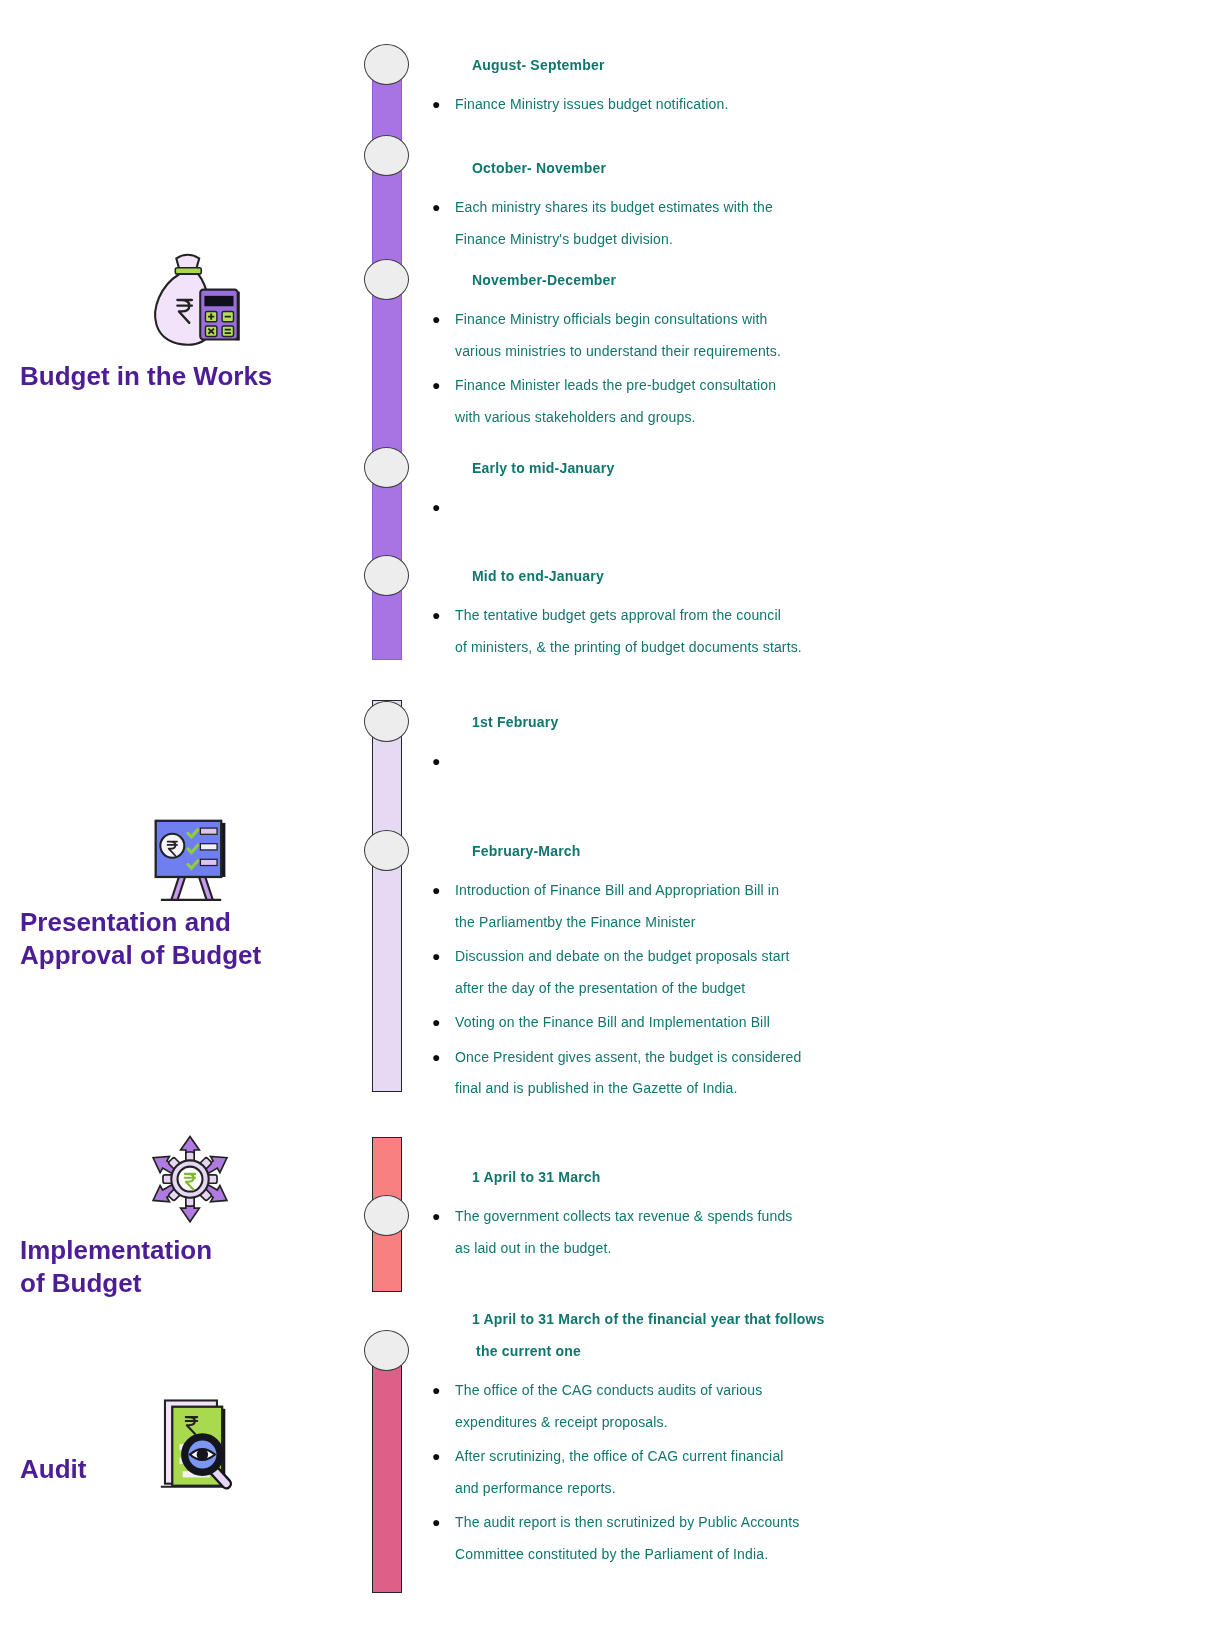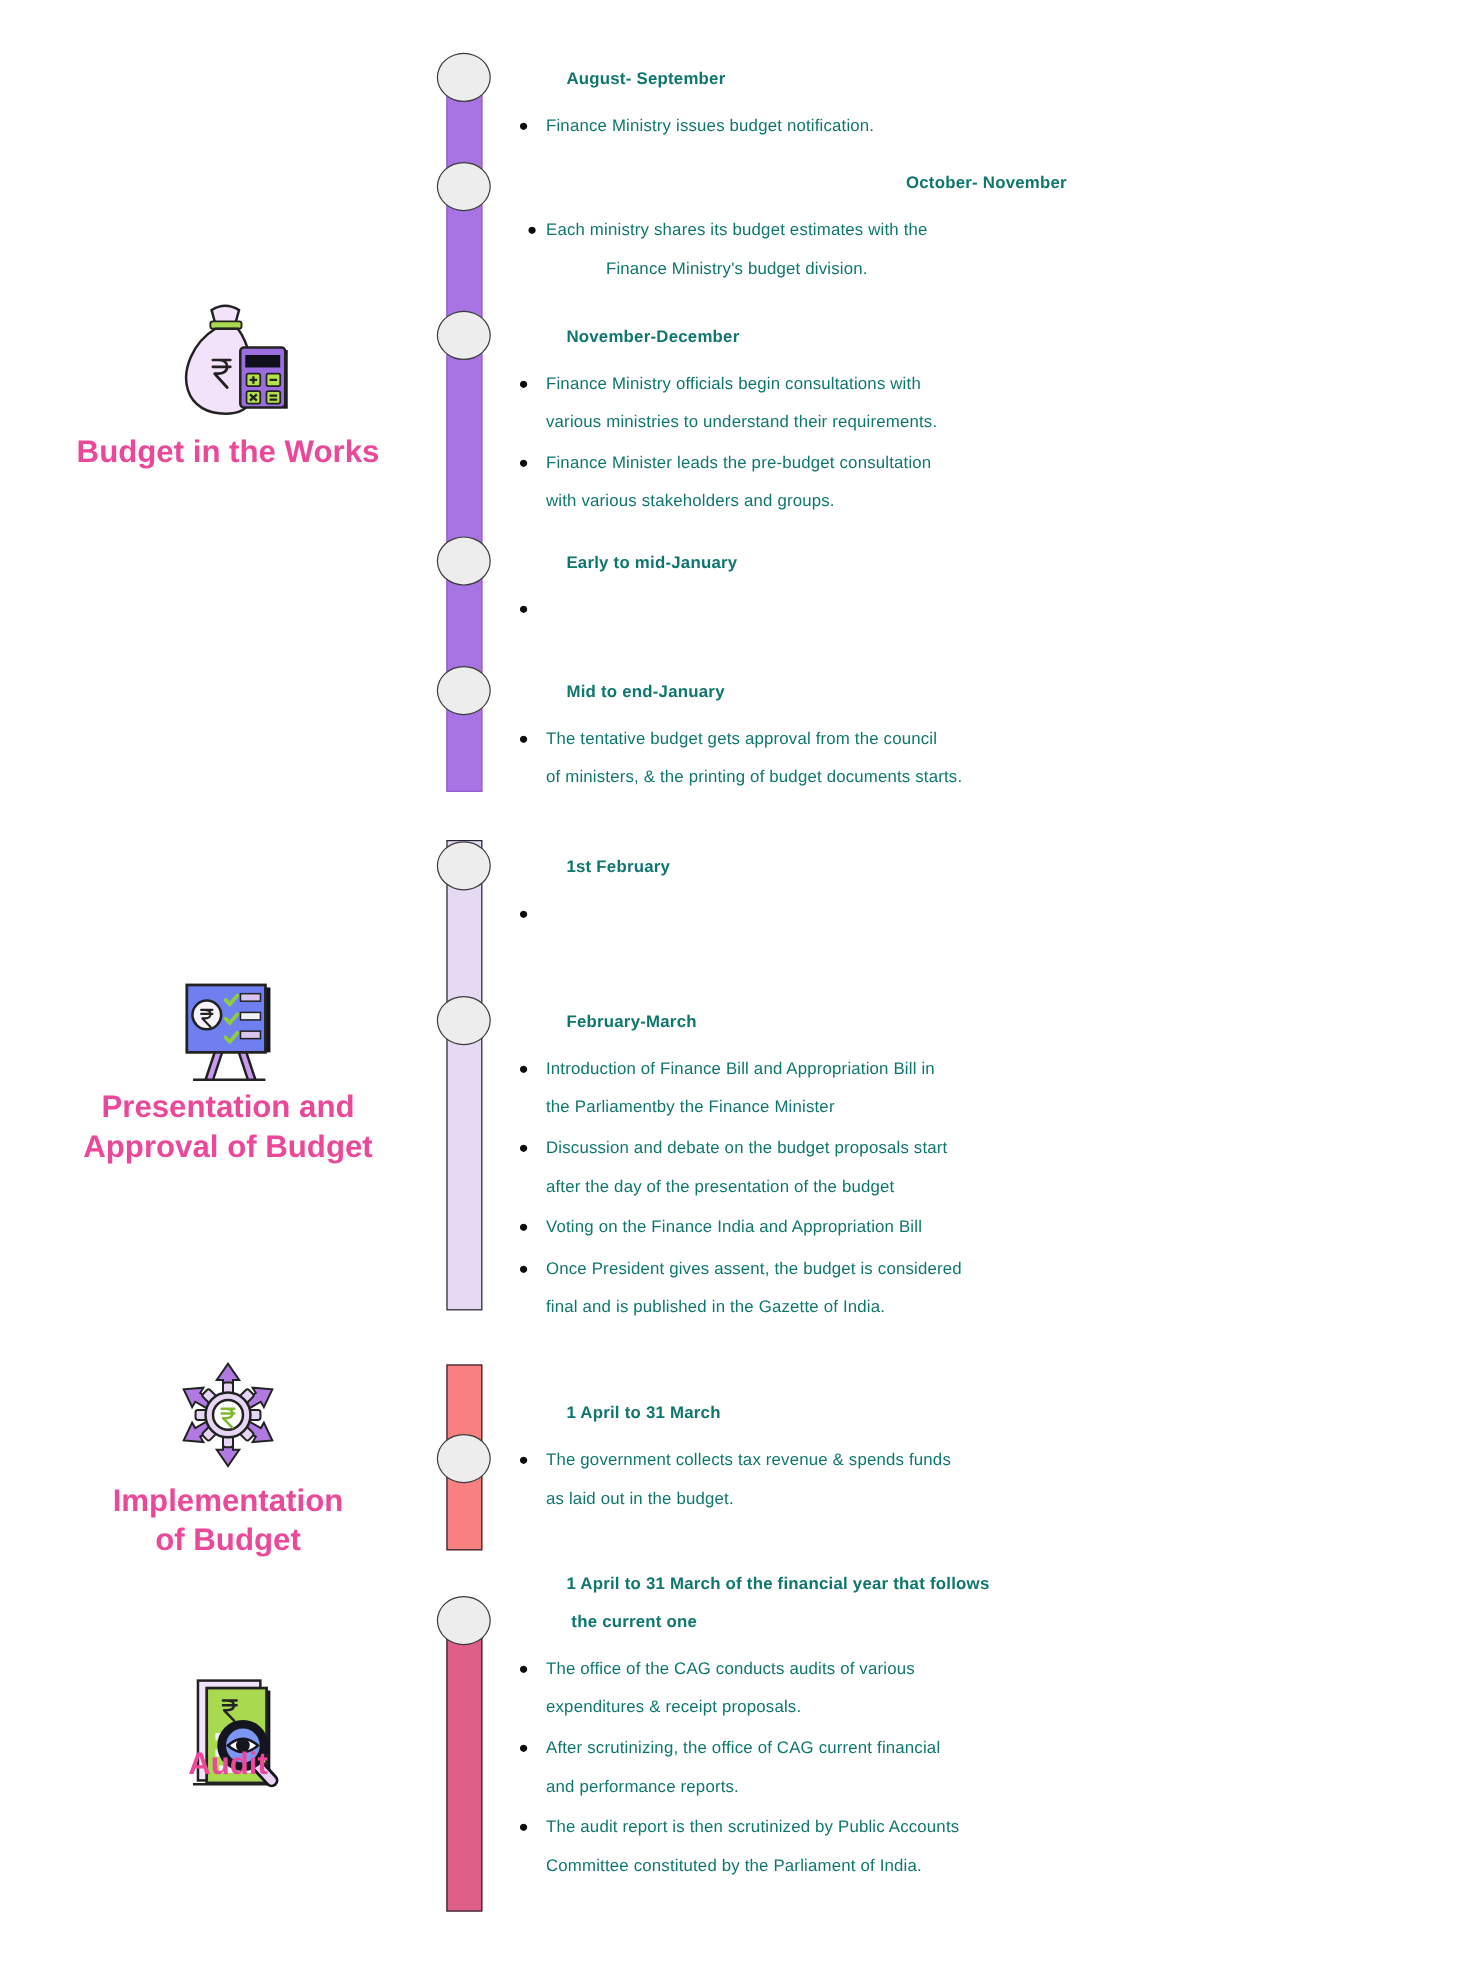--- a/index.html
+++ b/index.html
@@ -16,22 +16,22 @@
         background:#ededed;border:1.7px solid #3b3b3b;box-sizing:border-box;z-index:2;}
   
   .entry{position:absolute;left:432px;width:740px;z-index:3;}
   .heading{margin:0 0 0 40px;font-size:14px;line-height:32px;font-weight:bold;
            color:#0f766e;white-space:pre-line;letter-spacing:.2px;}
   .bullets{margin-top:8px;}
   .bullet{display:flex;margin-top:3px;}
   .dot{width:23px;flex:none;font-size:14px;line-height:31.5px;color:#0c0c0c;}
   .btext{font-size:14px;line-height:31.5px;color:#0f766e;white-space:pre-line;letter-spacing:.15px;}
   
-  .left-label{position:absolute;left:20px;width:340px;text-align:center;z-index:3;
-              font-weight:bold;font-size:26px;line-height:33px;color:#ec4899;white-space:pre-line;}
+  .left-label{position:absolute;left:20px;width:340px;z-index:3;
+              font-weight:bold;font-size:26px;line-height:33px;color:#4c1d95;white-space:pre-line;}
   .icon-box{position:absolute;width:104px;height:104px;z-index:3;}
   .icon-box svg{width:100%;height:100%;display:block;}
 </style>
 </head>
 <body>
 
 <div class="canvas">
 
   <div class="bar purple" style="top: 58px; height: 602px; background: rgb(168, 115, 226);"></div>
   <div class="bar" style="top: 700px; height: 392px; background: rgb(230, 217, 244);"></div>
@@ -136,21 +136,21 @@
   <section class="entry" style="top:49px;">
     <h3 class="heading">August- September</h3>
     <div class="bullets">
       <div class="bullet">
         <span class="dot">●</span>
         <span class="btext">Finance Ministry issues budget notification.</span>
       </div>
     </div>
   </section>
 
-  <section class="entry" style="top:136px;text-align:center;">
+  <section class="entry" style="top:152px;">
     <h3 class="heading">October- November</h3>
     <div class="bullets">
       <div class="bullet">
         <span class="dot">●</span>
         <span class="btext">Each ministry shares its budget estimates with the
 Finance Ministry's budget division.</span>
       </div>
     </div>
   </section>
 
@@ -207,21 +207,21 @@
         <span class="btext">Introduction of Finance Bill and Appropriation Bill in
 the Parliamentby the Finance Minister</span>
       </div>
       <div class="bullet">
         <span class="dot">●</span>
         <span class="btext">Discussion and debate on the budget proposals start
 after the day of the presentation of the budget</span>
       </div>
       <div class="bullet">
         <span class="dot">●</span>
-        <span class="btext">Voting on the Finance India and Appropriation Bill</span>
+        <span class="btext">Voting on the Finance Bill and Implementation Bill</span>
       </div>
       <div class="bullet">
         <span class="dot">●</span>
         <span class="btext">Once President gives assent, the budget is considered
 final and is published in the Gazette of India.</span>
       </div>
     </div>
   </section>
 
   <section class="entry" style="top:1161px;">

